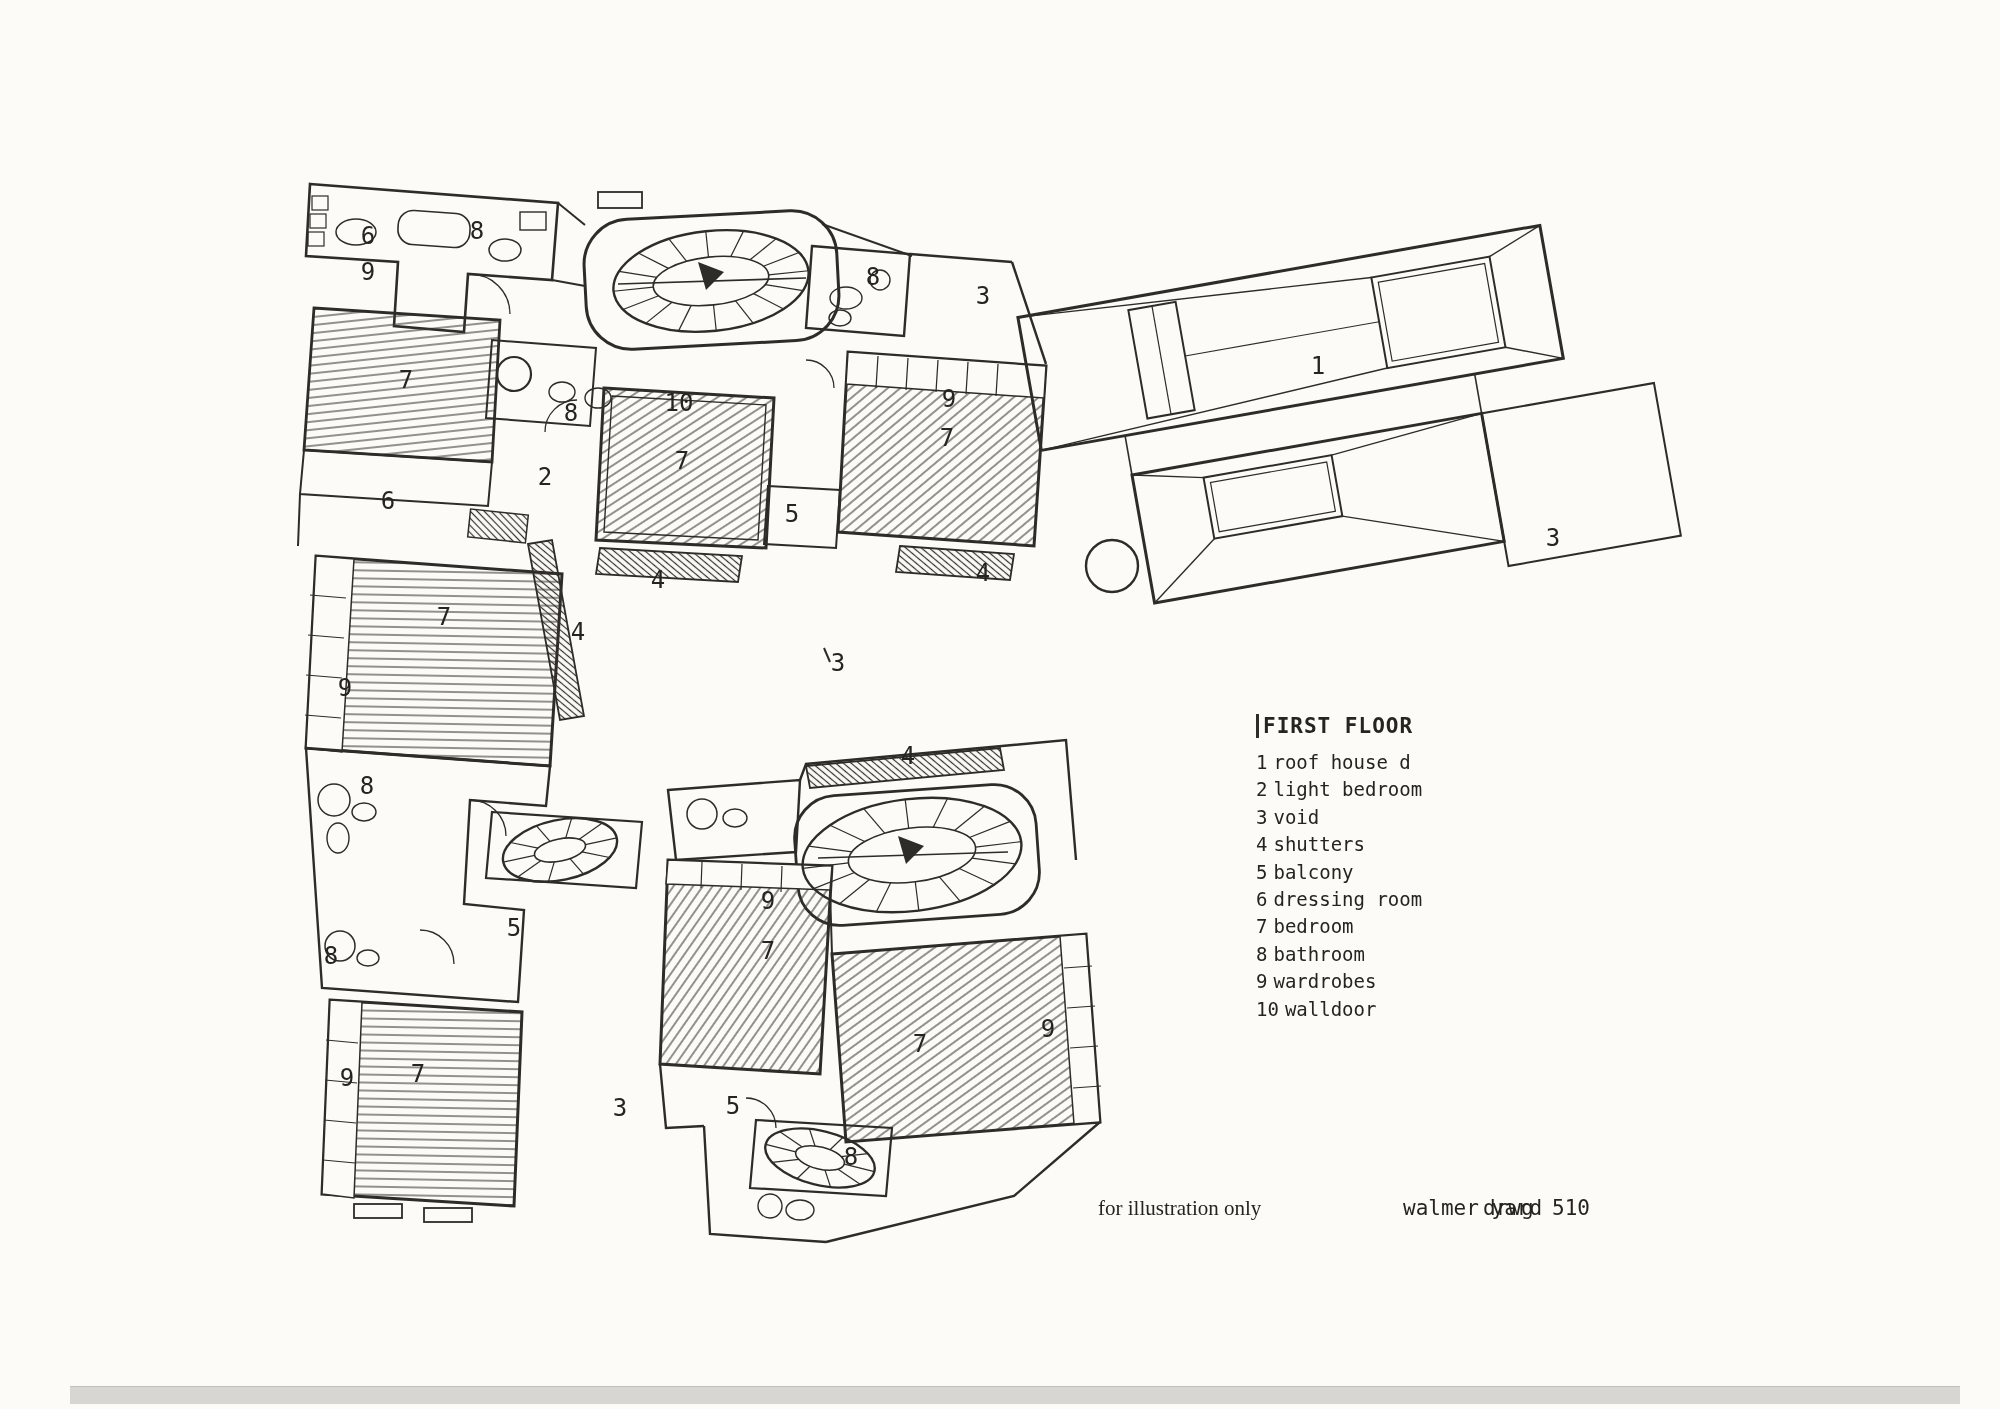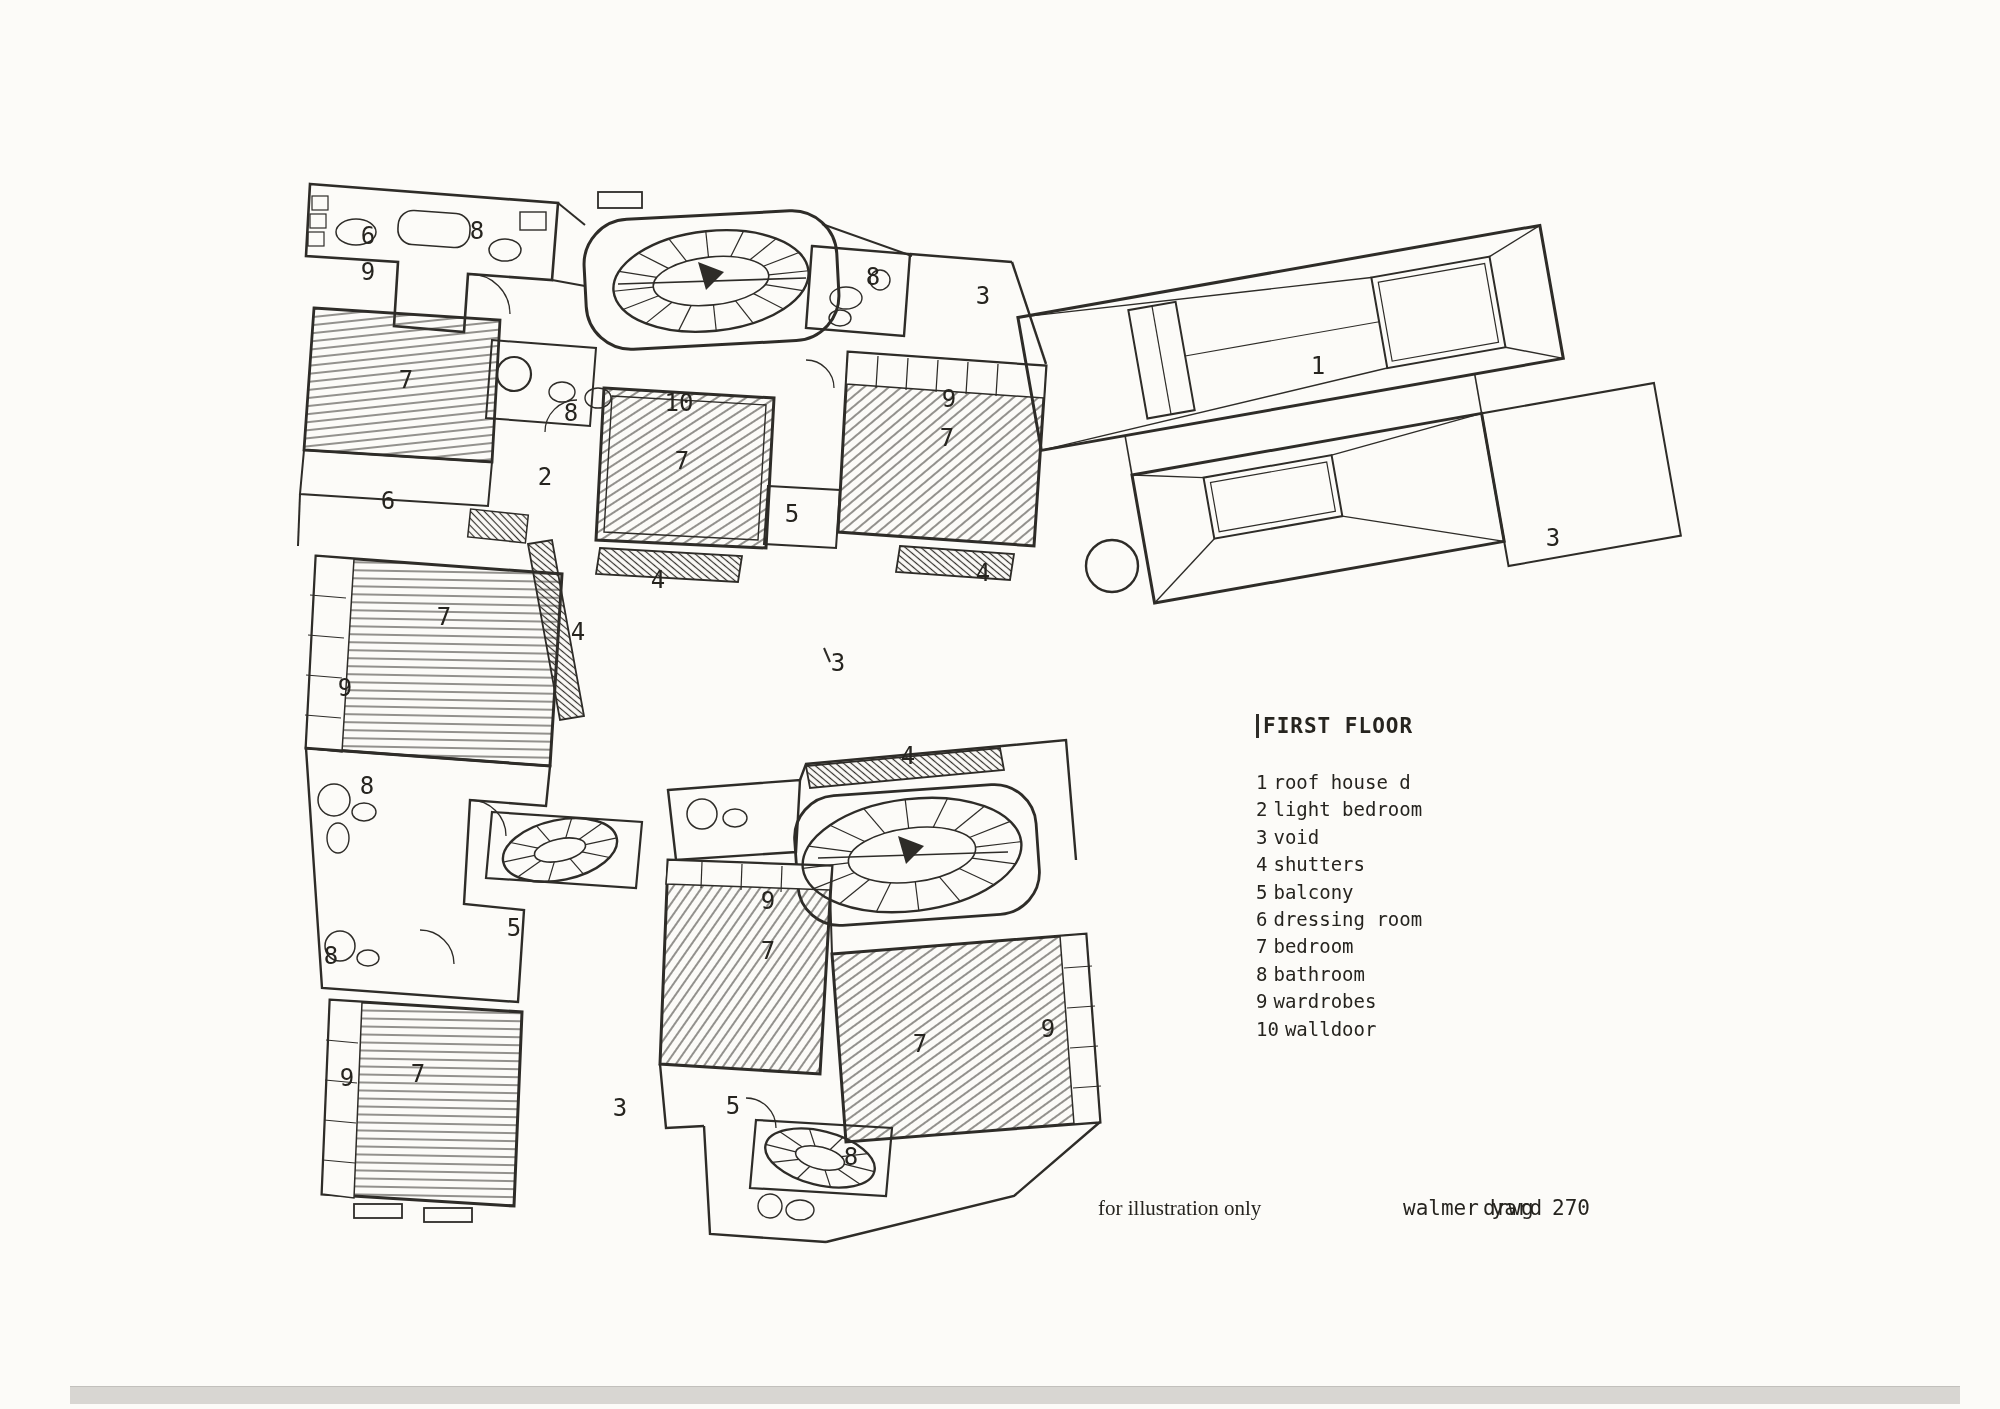--- a/index.html
+++ b/index.html
@@ -17,21 +17,21 @@
     font-family:"DejaVu Sans Mono","Liberation Mono",monospace;
     font-size:24px;fill:#26241f;
     text-anchor:middle;dominant-baseline:central;
   }
   .legend{
     position:absolute;left:1256px;top:714px;width:300px;
   }
   .legend-title{
     font-size:21px;font-weight:bold;letter-spacing:1px;
     border-left:3px solid #2e2c28;padding-left:4px;
-    margin:0 0 31px 0;
+    margin:0 0 11px 0;
   }
   .legend ul{list-style:none;margin:0;padding:0;}
   .legend li{font-size:19px;line-height:27.4px;display:flex;}
   .legend .num{margin-right:6px;}
   .footer span{position:absolute;top:1196px;font-size:21px;white-space:nowrap;}
   .footer .note{left:1098px;font-family:Liberation Serif, serif;}
   .footer .project{left:1403px;text-align:center;}
   .footer .drwg{left:1483px;text-align:center;}
   .footer .drwgnum{left:1552px;}
   .scan-strip{
@@ -374,17 +374,17 @@
           <span class="num">10</span>
           <span class="lab">walldoor</span>
         </li>
       </ul>
   </div>
 
   <div class="footer">
     <span class="note">for illustration only</span>
     <span class="project">walmer yard</span>
     <span class="drwg">drwg</span>
-    <span class="drwgnum">270</span>
+    <span class="drwgnum">510</span>
   </div>
 
   <div class="scan-strip"></div>
 </div>
 
 </body></html>

